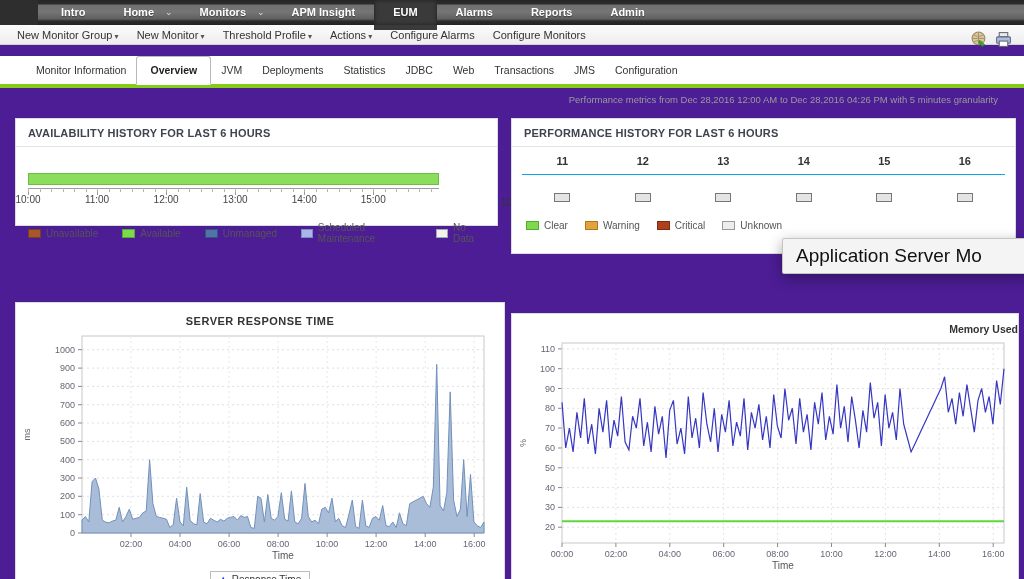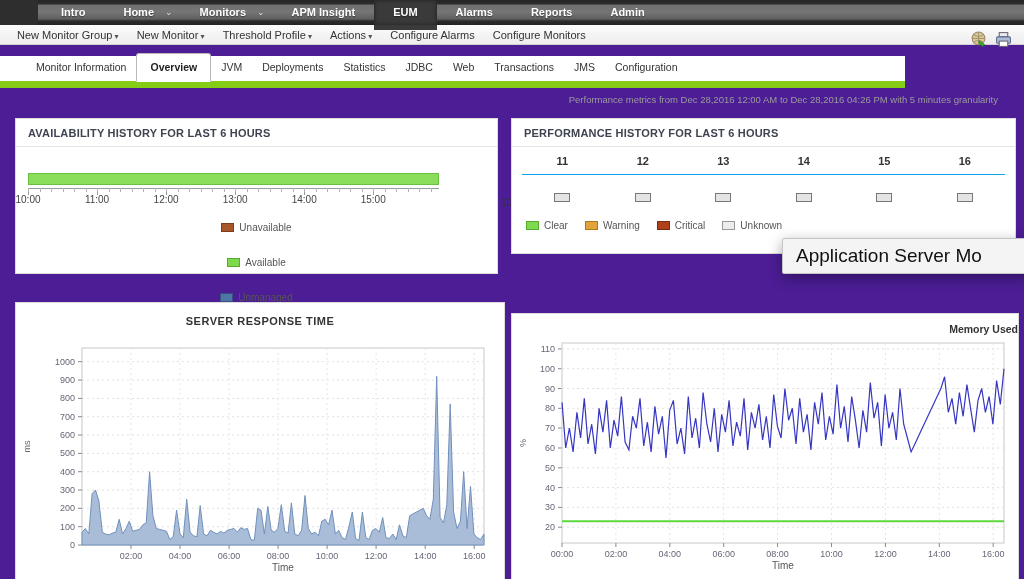--- a/index.html
+++ b/index.html
@@ -22,66 +22,66 @@
   .toolbar { position:absolute; top:25px; left:0; width:1024px; height:20px;
              background:linear-gradient(#fcfcfc,#ededed); border-bottom:1px solid #d2d2d2;
              display:flex; align-items:center; }
   .tb-item { font-size:11px; color:#333; padding:0 9px; cursor:pointer; white-space:nowrap; }
   .tb-item.first { margin-left:8px; }
   .tb-item.dd::after { content:" ▾"; font-size:8px; color:#555; }
   .tb-icons { position:absolute; right:12px; top:6px; display:flex; gap:8px; }
   .tb-icon { width:17px; height:17px; cursor:pointer; }
 
   
-  .tabs { position:absolute; top:56px; left:0; width:905px; height:32px; border-bottom:7px solid #84cc16;
+  .tabs { position:absolute; top:56px; left:0; width:1024px; height:32px; border-bottom:4px solid #84cc16;
           display:flex; align-items:flex-end; background:#fff; }
   .tab { font-size:10.5px; color:#333; padding:7px 10px 8px; cursor:pointer; white-space:nowrap; }
   .tab.first { margin-left:26px; }
   .tab.active { background:#fff; border:1px solid #b9b9b9; border-bottom:1px solid #fff;
                 border-radius:3px 3px 0 0; font-weight:bold; color:#222; margin-bottom:-1px; padding:7px 13px 8px; }
 
   .note { position:absolute; top:94px; right:26px; font-size:9.5px; color:#9b9b9b;text-align:center; }
 
   
   .panel { position:absolute; background:#fff; border:1px solid #dcdcdc; }
   .panel-h { padding:8px 12px 7px; border-bottom:1px solid #e4e4e4; font-size:11px; font-weight:bold;
              color:#3e4350; letter-spacing:.2px; }
-  .panel-avail { left:15px; top:118px; width:483px; height:156px; }
+  .panel-avail { left:15px; top:118px; width:483px; height:108px; }
   .panel-perf  { left:511px; top:118px; width:505px; height:136px; }
   .panel-resp  { left:15px; top:302px; width:490px; height:290px; }
   .panel-mem   { left:511px; top:313px; width:508px; height:280px; }
 
   
   .avail-body { position:relative; padding:0 12px; }
   .avail-left { margin-right:46px; position:relative; }
   .avail-bar { height:12px; border:1px solid #6cbe40; background:#8ade5c; margin-top:26px; }
   .avail-value { position:absolute; right:-44px; top:24px; font-size:10px; color:#333; width:40px; text-align:left; }
   .ruler-major { margin-top:3px; height:7px; border-top:1px solid #9a9a9a;
                  background:repeating-linear-gradient(90deg,#9a9a9a 0 1px,transparent 1px 16.8%); }
   .ruler-minor { margin-top:-7px; height:4px;
                  background:repeating-linear-gradient(90deg,#b5b5b5 0 1px,transparent 1px 2.8%); }
   .avail-xlabels { position:relative; height:14px; margin-top:2px; }
   .avail-xlabels span { position:absolute; font-size:10px; color:#444; transform:translateX(-50%); }
   .legend-row { display:flex; align-items:center; margin-top:14px; }
-  .legend-row.avail { gap:24px;flex-direction:column; }
+  .legend-row.avail { gap:24px; }
   .legend-row.perf { gap:17px; padding-left:2px; }
   .legend-item { display:flex; align-items:center; gap:5px; font-size:10px; color:#555; }
   .swatch { width:13px; height:9px; border:1px solid rgba(0,0,0,.35); display:inline-block; }
 
   
   .perf-grid { display:flex; margin:8px 10px 0; }
   .perf-col { flex:1; text-align:center; }
   .perf-hours { border-bottom:1px solid #0ea5e9; padding-bottom:7px; }
   .perf-hours .perf-col { font-size:11px; font-weight:bold; color:#333; }
   .perf-pills { margin-top:13px; }
   .pill { display:inline-block; width:16px; height:9px; border:1px solid #777;
           background:linear-gradient(#f4f4f4,#d9d9d9); }
 
   
-  .resp-title { margin:12px 0 16px; text-align:center; font-size:11px; font-weight:bold; letter-spacing:.5px; color:#333; }
+  .resp-title { margin:12px 0 4px; text-align:center; font-size:11px; font-weight:bold; letter-spacing:.5px; color:#333; }
   .mem-title  { margin:9px 0 0; text-align:right; font-size:10.5px; font-weight:bold; color:#333; }
   .chart-host { margin:2px 0 0 4px; }
   .chart-legend { text-align:center; margin-top:1px; }
   .legend-box { display:inline-flex; align-items:center; gap:4px; border:1px solid #bcbcbc; background:#fdfdfd;
                 padding:2px 8px; font-size:10px; color:#333; }
   .legend-marker { color:#2026c8; font-size:9px; line-height:9px; }
 
   
   .tooltip { position:absolute; left:782px; top:238px; width:250px; height:36px; z-index:40;
              background:#f4f4f4; border:1px solid #c5c5c5; border-radius:2px;
@@ -165,20 +165,24 @@
             <span class="swatch" style="background: rgb(168, 86, 43); border-color: rgb(125, 61, 28);"></span>
             <span>Unavailable</span>
           </div>
         <div class="legend-item">
             <span class="swatch" style="background: rgb(127, 217, 79); border-color: rgb(84, 171, 46);"></span>
             <span>Available</span>
           </div>
         <div class="legend-item">
             <span class="swatch" style="background: rgb(79, 116, 168); border-color: rgb(54, 83, 125);"></span>
             <span>Unmanaged</span>
+          </div>
+        <div class="legend-item">
+            <span class="swatch" style="background: rgb(169, 183, 232); border-color: rgb(124, 140, 196);"></span>
+            <span>Scheduled Maintenance</span>
           </div>
         <div class="legend-item">
             <span class="swatch" style="background: rgb(242, 242, 242); border-color: rgb(165, 165, 165);"></span>
             <span>No Data</span>
           </div>
       </div>
     </div>
   </div>
 
   <div class="panel panel-perf">

